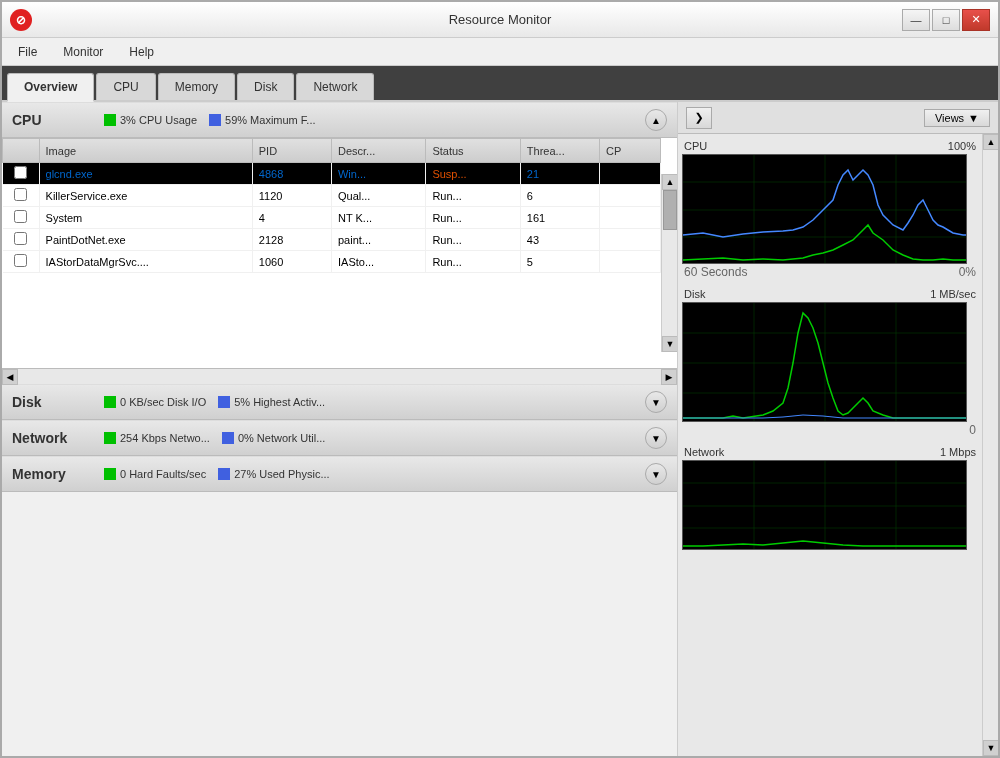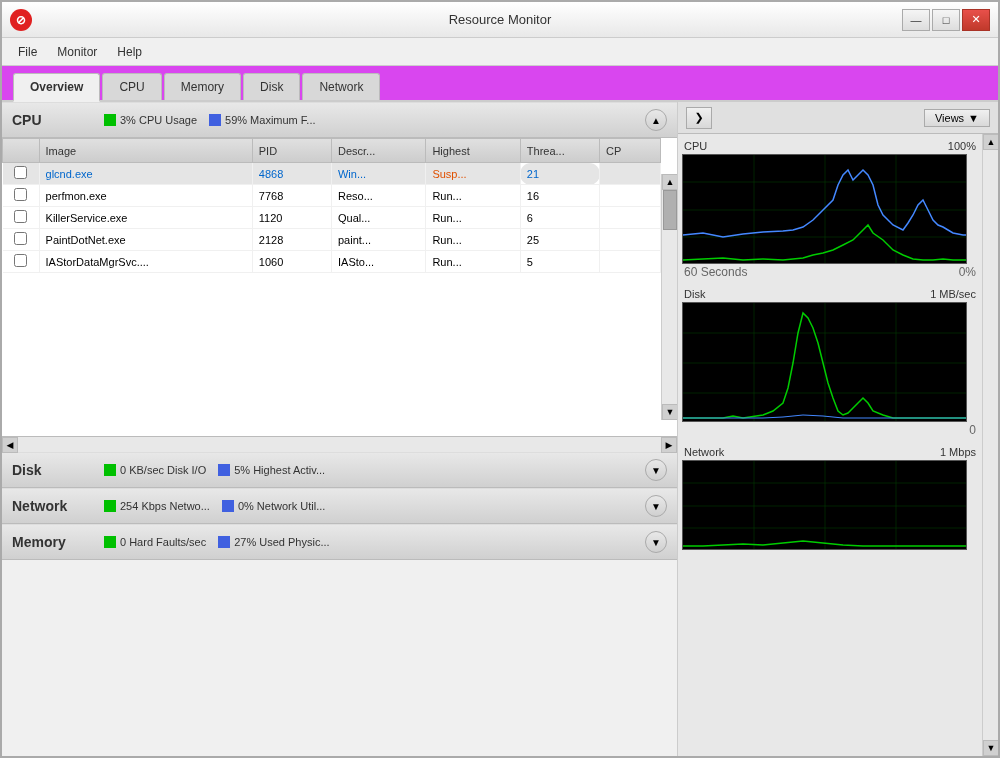--- a/index.html
+++ b/index.html
@@ -32,33 +32,33 @@
     .win-btn { width: 28px; height: 22px; border: 1px solid #aaa; background: linear-gradient(to bottom, #f5f5f5, #ddd); cursor: pointer; display: flex; align-items: center; justify-content: center; font-size: 11px; color: #333; }
     .win-btn.close { background: linear-gradient(to bottom, #e8504a, #c0392b); color: white; border-color: #a93226; }
 
     
     .menu-bar {
       height: 28px;
       background: #f0f0f0;
       display: flex;
       align-items: center;
       padding: 0 8px;
-      gap: 4px;
+      gap: 10px;
       border-bottom: 1px solid #ccc;
       flex-shrink: 0;
     }
     .menu-item { padding: 3px 8px; font-size: 12px; color: #333; cursor: pointer; }
 
     
     .tab-bar {
       height: 36px;
-      background: #d946ef;
+      background: #404040;
       display: flex;
       align-items: flex-end;
-      padding: 0 11px;
+      padding: 0 5px;
       border-bottom: 2px solid #ccc;
       flex-shrink: 0;
     }
     .tab {
       padding: 6px 16px;
       font-size: 12px;
       color: #333;
       cursor: pointer;
       border: 1px solid #bbb;
       border-bottom: none;
@@ -332,77 +332,77 @@
             <span class="stat-icon-green"></span>
             <span>3% CPU Usage</span>
           </span>
           <span class="section-stat">
             <span class="stat-icon-blue"></span>
             <span>59% Maximum F...</span>
           </span>
           <span class="section-chevron">▲</span>
         </div>
 
-        <div class="table-container" style="height: 298px; overflow: hidden;">
+        <div class="table-container" style="height: 230px; overflow: hidden;">
           <table class="data-table" style="table-layout: fixed; width: calc(100% - 16px);">
             <colgroup>
               <col style="width:24px">
               <col style="width:140px">
               <col style="width:52px">
               <col style="width:62px">
               <col style="width:62px">
               <col style="width:52px">
               <col style="width:40px">
             </colgroup>
             <thead>
               <tr>
                 <th></th>
                 <th>Image</th>
                 <th>PID</th>
                 <th>Descr...</th>
-                <th>Highest</th>
+                <th>Status</th>
                 <th>Threa...</th>
                 <th>CP</th>
               </tr>
             </thead>
             <tbody id="cpu-table-body">
-            <tr style="background: #e5e5e5;">
+            <tr style="background: #000000;">
                   <td class="checkbox-col"><input type="checkbox" style=""></td>
                   <td class="link-blue" style="color: rgb(0, 102, 204);">glcnd.exe</td>
                   <td style="color: rgb(0, 102, 204);">4868</td>
                   <td style="color: rgb(0, 102, 204);">Win...</td>
                   <td style="color: rgb(224, 80, 0);">Susp...</td>
-                  <td style="color: rgb(0, 102, 204); border-radius: 11px;">21</td>
-                  <td></td>
-                </tr>
-                <tr>
-                  <td class="checkbox-col"><input type="checkbox" style=""></td>
-                  <td>perfmon.exe</td>
-                  <td>7768</td>
-                  <td>Reso...</td>
-                  <td>Run...</td>
-                  <td>16</td>
+                  <td style="color: rgb(0, 102, 204);">21</td>
                   <td></td>
                 </tr>
                 <tr>
                   <td class="checkbox-col"><input type="checkbox" style=""></td>
                   <td>KillerService.exe</td>
                   <td>1120</td>
                   <td>Qual...</td>
                   <td>Run...</td>
                   <td>6</td>
                   <td></td>
                 </tr>
                 <tr>
                   <td class="checkbox-col"><input type="checkbox" style=""></td>
+                  <td>System</td>
+                  <td>4</td>
+                  <td>NT K...</td>
+                  <td>Run...</td>
+                  <td>161</td>
+                  <td></td>
+                </tr>
+                <tr>
+                  <td class="checkbox-col"><input type="checkbox" style=""></td>
                   <td>PaintDotNet.exe</td>
                   <td>2128</td>
                   <td>paint...</td>
                   <td>Run...</td>
-                  <td>25</td>
+                  <td>43</td>
                   <td></td>
                 </tr>
                 <tr>
                   <td class="checkbox-col"><input type="checkbox" style=""></td>
                   <td>IAStorDataMgrSvc....</td>
                   <td>1060</td>
                   <td>IASto...</td>
                   <td>Run...</td>
                   <td>5</td>
                   <td></td>

